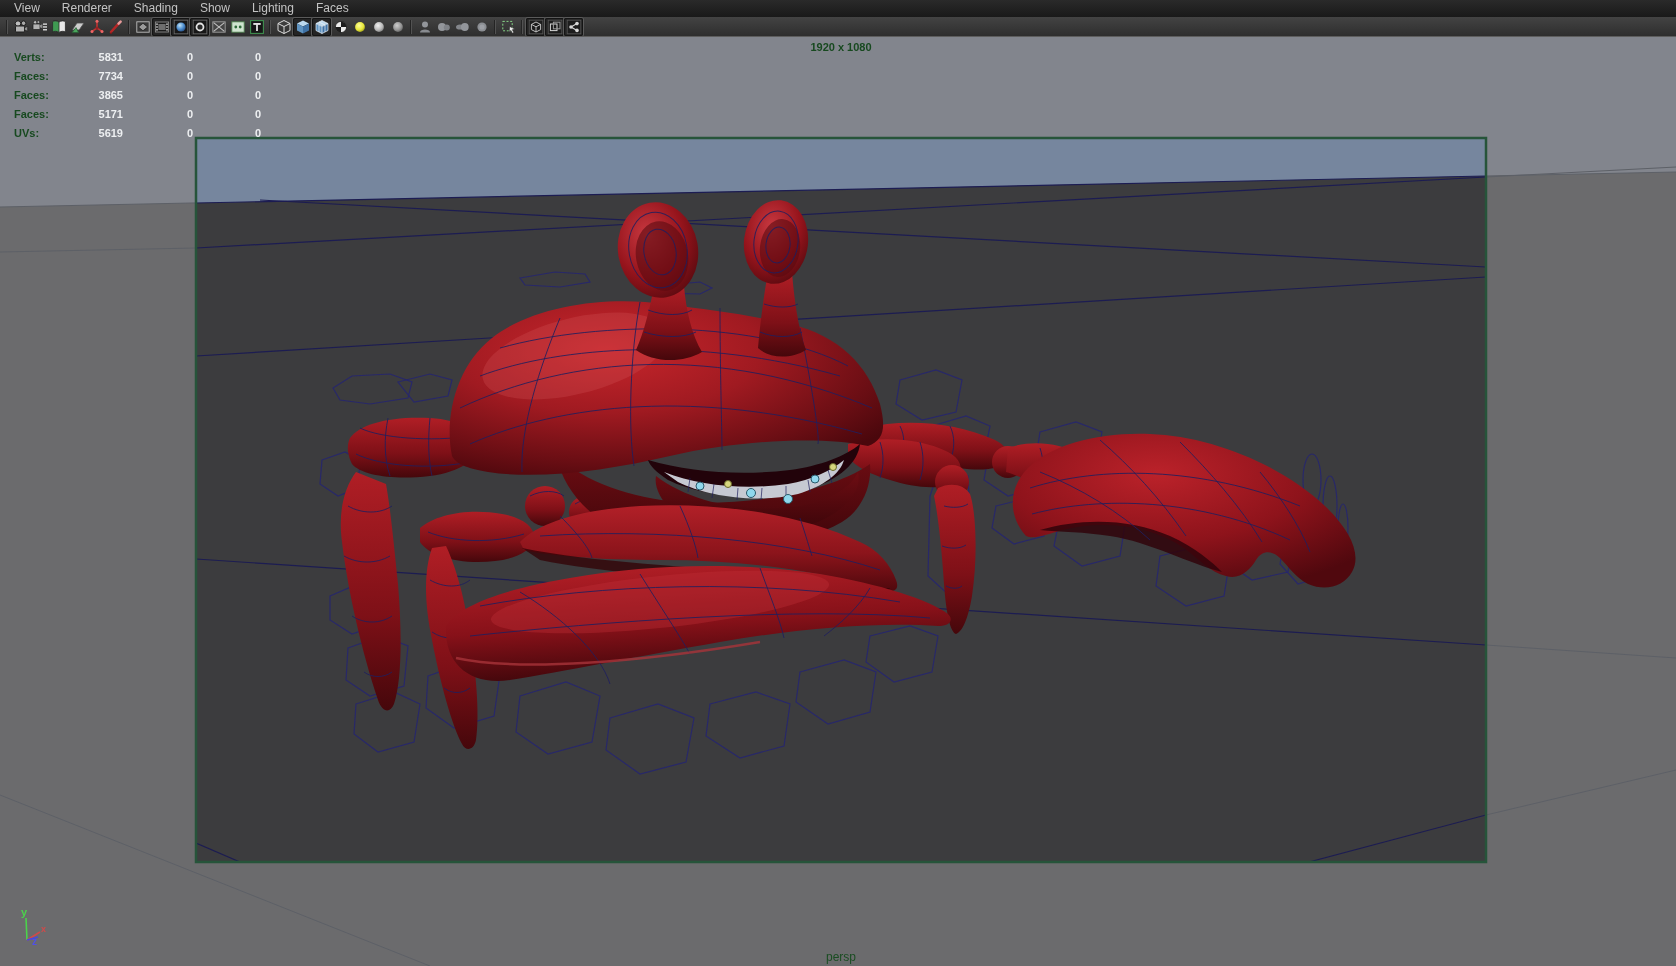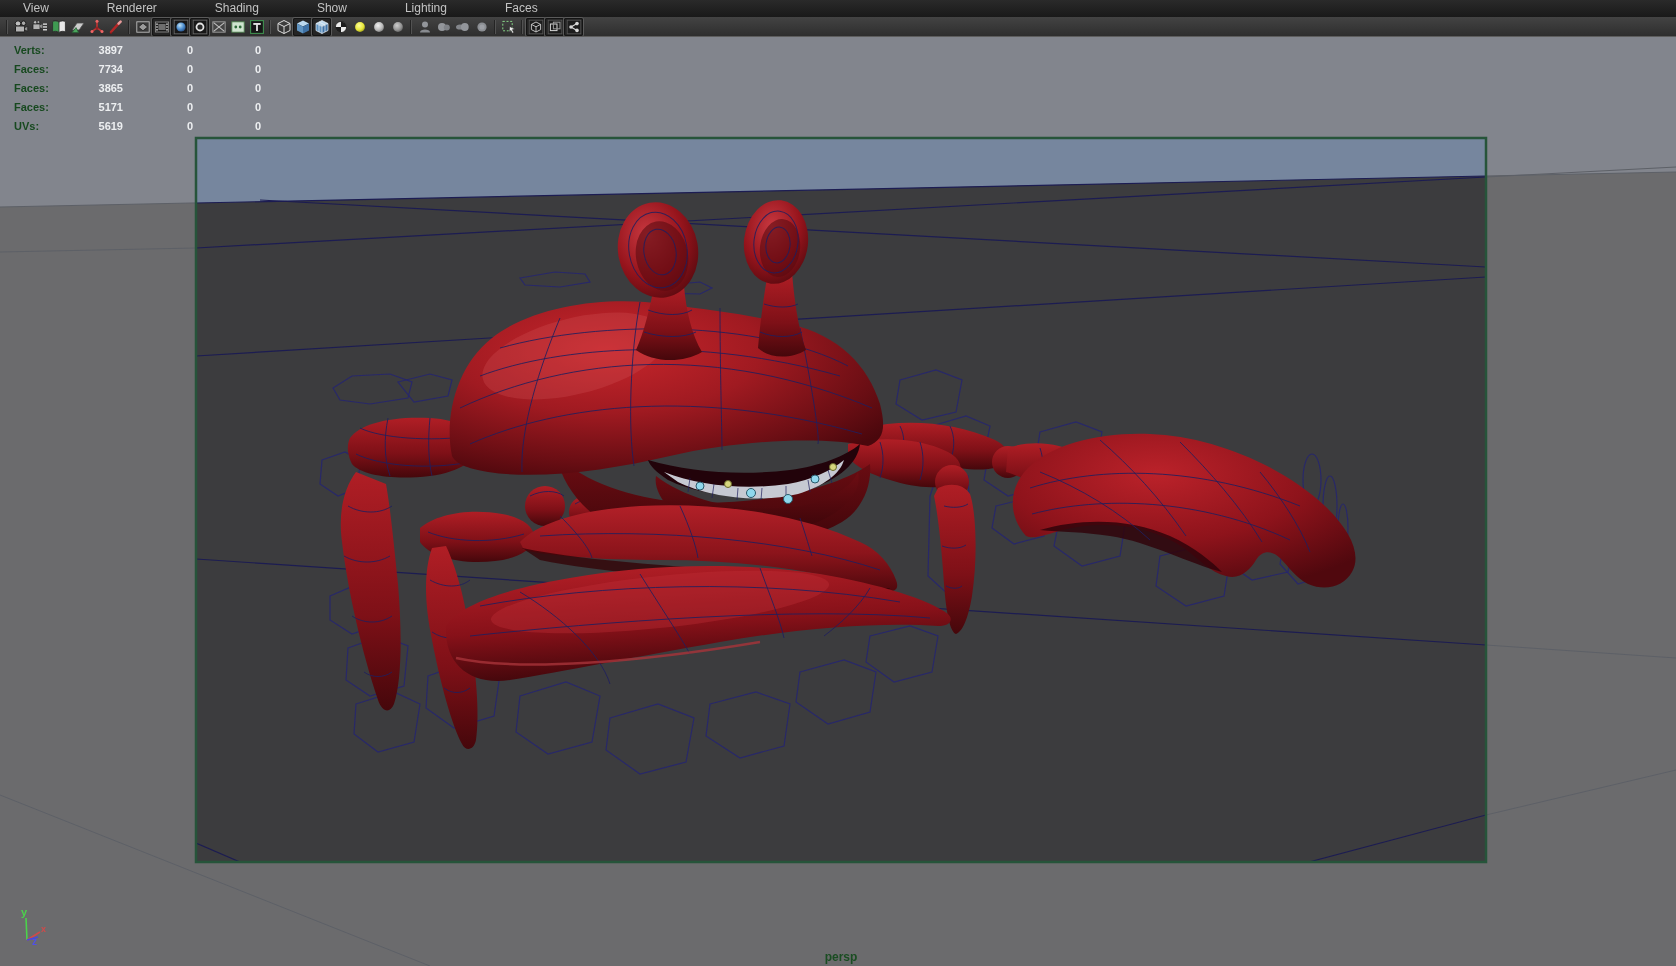--- a/index.html
+++ b/index.html
@@ -1,45 +1,45 @@
 <!DOCTYPE html>
 <html><head>
 <meta charset="utf-8">
 <style>
   html,body{margin:0;padding:0;background:#333;}
   .screen{position:relative;width:1676px;height:966px;overflow:hidden;
     font-family:"Liberation Sans",sans-serif;background:#6b6b6d;}
   
   .menubar{position:absolute;top:0;left:0;right:0;height:17px;z-index:6;
-    background:linear-gradient(#2a2a2a,#191919);display:flex;align-items:center;padding-left:12px;gap:36px;}
+    background:linear-gradient(#2a2a2a,#191919);display:flex;align-items:center;padding-left:3px;}
   .menu-item{color:#c3c3c3;font-size:12px;line-height:17px;padding:0 11px;cursor:default;white-space:nowrap;}
   
   .toolbar{position:absolute;top:17px;left:0;right:0;height:19px;z-index:6;
     background:linear-gradient(#434343,#2e2e2e);border-bottom:1px solid #5d5d5d;
     display:flex;align-items:center;padding-left:3px;}
   .tbtn{width:19px;height:18px;display:flex;align-items:center;justify-content:center;border-radius:2px;flex:none;}
   .tbtn svg{display:block;}
   .tbtn.pressed{background:#242424;box-shadow:inset 0 0 0 1px #141414, 0 0 0 1px #5a5a5a;}
   .tsep{width:8px;height:16px;position:relative;flex:none;}
   .tsep::before{content:"";position:absolute;left:3px;top:1px;bottom:1px;width:1px;background:#242424;box-shadow:1px 0 0 #525252;}
   
   .viewport{position:absolute;top:36px;left:0;width:1676px;height:930px;}
   svg.scene{position:absolute;top:0;left:0;}
   
-  .hud-stats{position:absolute;left:0;top:5px;width:320px;z-index:4;}
+  .hud-stats{position:absolute;left:0;top:12px;width:320px;z-index:4;}
   .hud-row{position:relative;height:19px;font-size:11px;font-weight:bold;line-height:19px;}
   .hl{position:absolute;left:14px;color:#17491f;}
   .hv{position:absolute;color:#edeff1;}
   .hv1{left:53px;width:70px;text-align:right;}
   .hv2{left:155px;width:70px;text-align:center;}
   .hv3{left:223px;width:70px;text-align:center;}
   .res-label{position:absolute;left:196px;width:1290px;top:5px;text-align:center;
     font-size:11px;font-weight:bold;color:#17491f;z-index:4;}
   .cam-label{position:absolute;left:196px;width:1290px;top:914px;text-align:center;
-    font-size:12px;font-weight:bold;color:#1a4d22;z-index:4;}
+    font-size:12px;font-weight:normal;color:#1a4d22;z-index:4;}
 </style>
 </head>
 <body>
 
 <div class="screen">
 
   <div class="menubar">
     <span class="menu-item">View</span>
     <span class="menu-item">Renderer</span>
     <span class="menu-item">Shading</span>
@@ -483,21 +483,21 @@
         <path d="M27,904 L38,901" stroke="#4848e0" stroke-width="1.6"></path>
         <text x="21" y="880" fill="#4bd24b">y</text>
         <text x="41" y="896" fill="#d04a4a" font-size="9">x</text>
         <text x="32" y="909" fill="#5050e8" font-size="10">z</text>
       </g>
     </svg>
 
     <div class="hud-stats">
       <div class="hud-row">
         <span class="hl">Verts:</span>
-        <span class="hv hv1">3897</span>
+        <span class="hv hv1">5831</span>
         <span class="hv hv2">0</span>
         <span class="hv hv3">0</span>
       </div>
       <div class="hud-row">
         <span class="hl">Faces:</span>
         <span class="hv hv1">7734</span>
         <span class="hv hv2">0</span>
         <span class="hv hv3">0</span>
       </div>
       <div class="hud-row">
@@ -513,15 +513,16 @@
         <span class="hv hv3">0</span>
       </div>
       <div class="hud-row">
         <span class="hl">UVs:</span>
         <span class="hv hv1">5619</span>
         <span class="hv hv2">0</span>
         <span class="hv hv3">0</span>
       </div>
     </div>
 
+    <div class="res-label">1920 x 1080</div>
     <div class="cam-label">persp</div>
   </div>
 </div>
 
 </body></html>

